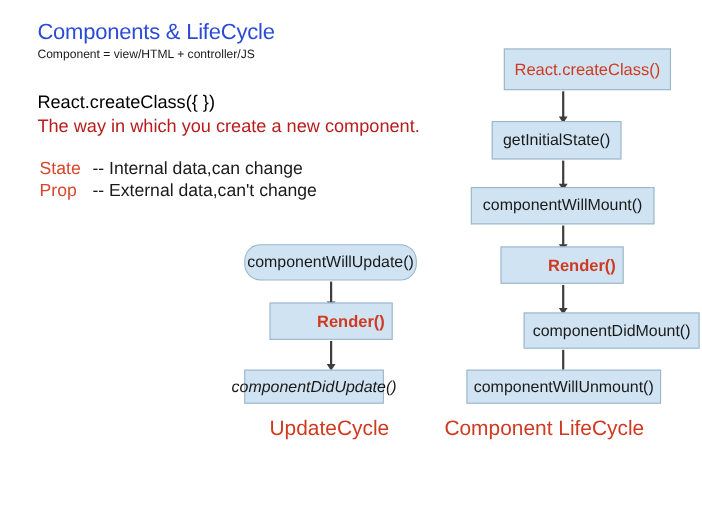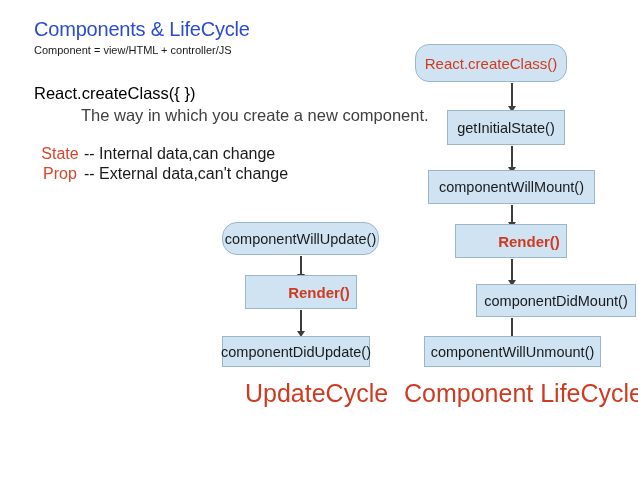--- a/index.html
+++ b/index.html
@@ -17,43 +17,42 @@
   }
   #slide {
     position: absolute;
     left: 0; top: 0;
     width: 638px;
     height: 479px;
     background: #ffffff;
   }
 
   
-  .txt { position: absolute; white-space: nowrap; text-align: center; }
+  .txt { position: absolute; white-space: nowrap; }
 
   .title {
     left: 34px; top: 18px;
     font-size: 20px;
     color: #2a4bd7;
     letter-spacing: -0.2px;
   }
   .line-component {
     left: 34px; top: 44px;
     font-size: 11px;
     color: #1a1a1a;
   }
   .line-createclass {
     left: 34px; top: 84px;
     font-size: 16.5px;
     color: #000000;
   }
   .line-theway {
     left: 34px; top: 106px;
     font-size: 16.5px;
-    color: #404040;
-    margin-left: 47px;
+    color: #b91c1c;
   }
   .line-state {
     left: 36px; top: 145px;
     font-size: 16px;
     color: #1a1a1a;
   }
   .line-prop {
     left: 36px; top: 165px;
     font-size: 16px;
     color: #1a1a1a;
@@ -103,21 +102,21 @@
     left: -3.4px;
     width: 0; height: 0;
     border-left: 4.2px solid transparent;
     border-right: 4.2px solid transparent;
     border-top: 6px solid #3d3d3d;
   }
 
   
   .caption {
     position: absolute;
-    font-size: 25px;
+    font-size: 19px;
     color: #cf3a21;
     white-space: nowrap;
   }
   .cap-update { left: 245px; top: 379px; }
   .cap-life   { left: 404px; top: 379px; }
 </style>
 </head>
 <body>
 
 <div id="slide">
@@ -127,21 +126,21 @@
   <div class="txt line-component">Component = view/HTML + controller/JS</div>
 
   <div class="txt line-createclass">React.createClass({ })</div>
 
   <div class="txt line-theway">The way in which you create a new component.</div>
 
   <div class="txt line-state"><span class="kw kw-state">State</span><span>-- Internal data,can change</span></div>
 
   <div class="txt line-prop"><span class="kw kw-prop">Prop</span><span>-- External data,can't change</span></div>
 
-  <div class="box red-plain" style="left:415px; top:44px; width:152px; height:38px;border-radius:14px;">React.createClass()</div>
+  <div class="box red-plain" style="left:458px; top:44px; width:152px; height:38px;">React.createClass()</div>
 
   <div class="arrow" style="left:511px; top:83px; height:30px;">
     <div class="shaft" style="height:24px;"></div>
     <div class="head" style="top:23px;"></div>
   </div>
 
   <div class="box" style="left:447px; top:110px; width:118px; height:35px;">getInitialState()</div>
 
   <div class="arrow" style="left:511px; top:146px; height:28px;">
     <div class="shaft" style="height:22px;"></div>
@@ -180,17 +179,17 @@
     <div class="head" style="top:18px;"></div>
   </div>
 
   <div class="box red" style="left:245px; top:275px; width:112px; height:34px;">Render()</div>
 
   <div class="arrow" style="left:300px; top:310px; height:28px;">
     <div class="shaft" style="height:22px;"></div>
     <div class="head" style="top:21px;"></div>
   </div>
 
-  <div class="box" style="left:222px; top:336px; width:148px; height:31px;">componentDidUpdate()</div>
+  <div class="box" style="left:222px; top:336px; width:127px; height:31px;font-style:italic;">componentDidUpdate()</div>
 
   <div class="caption cap-update">UpdateCycle</div>
 
 </div>
 
 </body></html>

